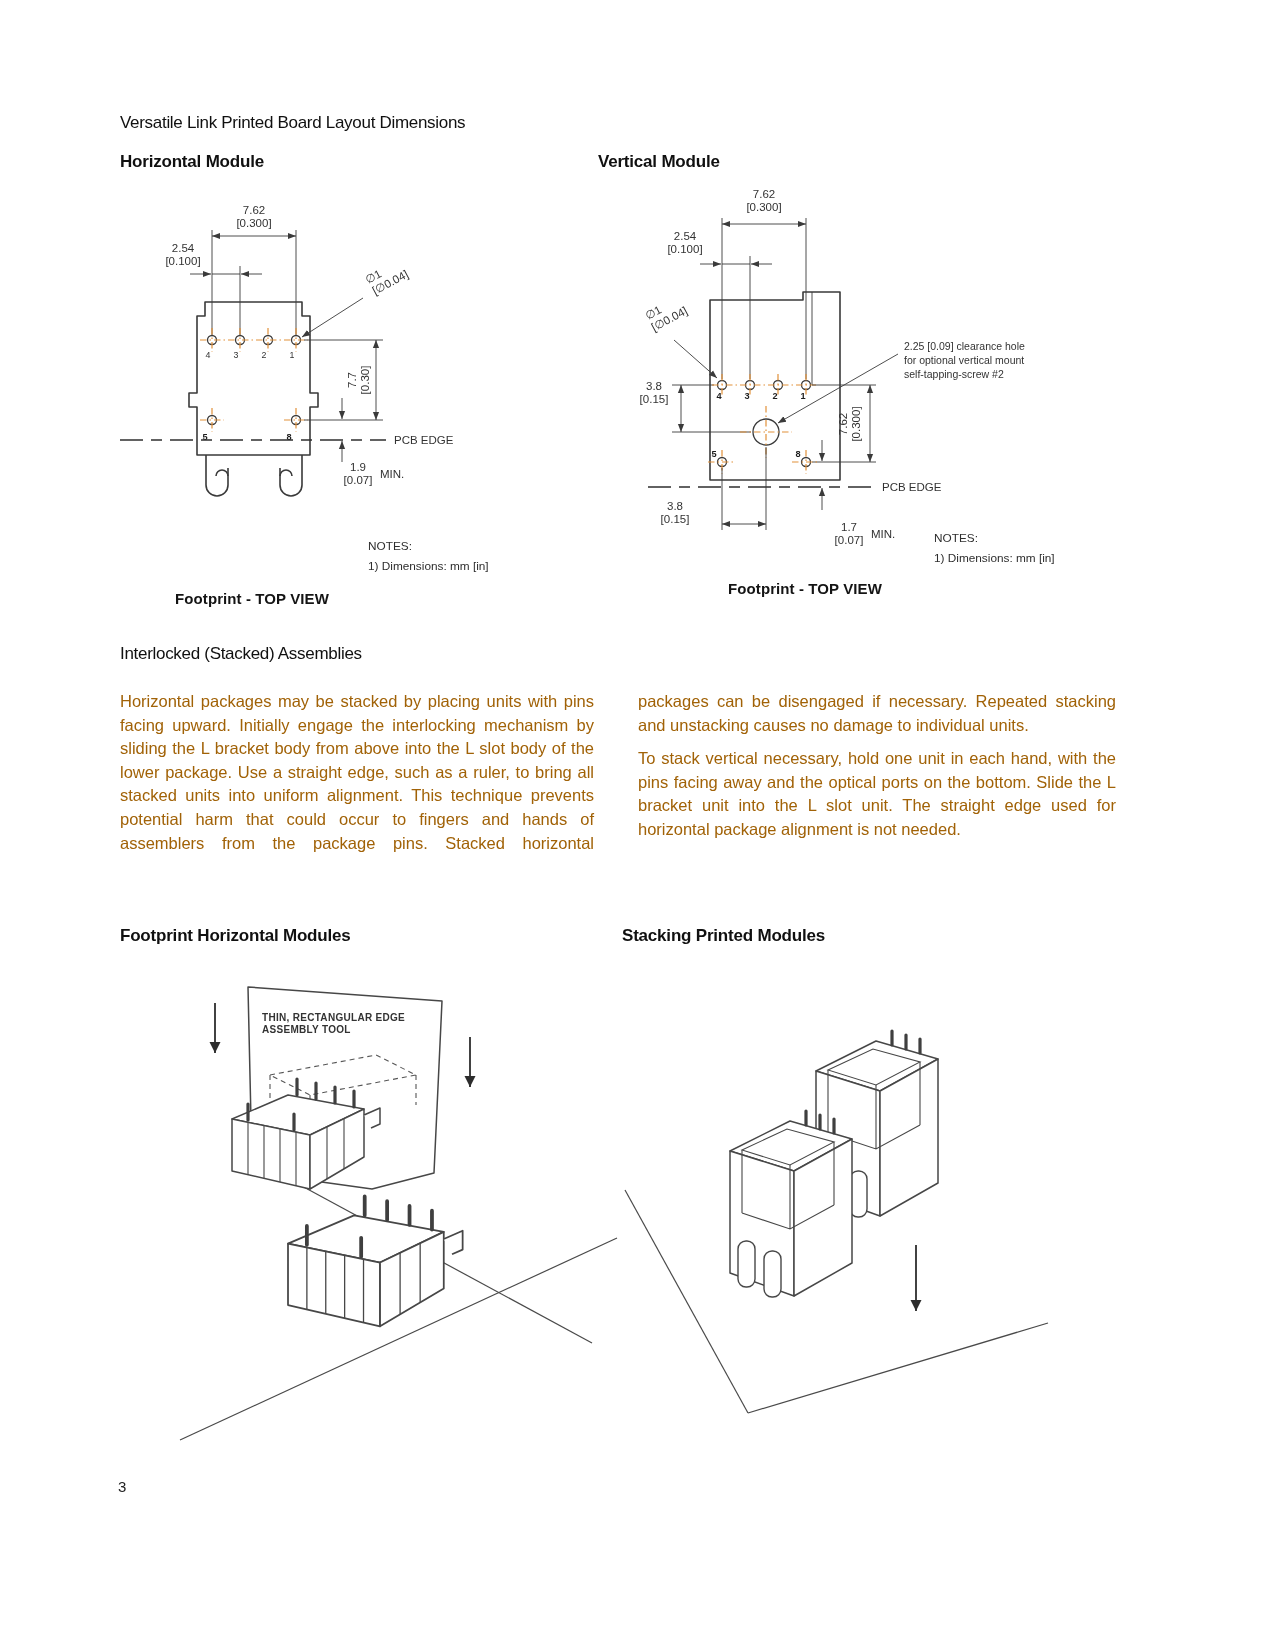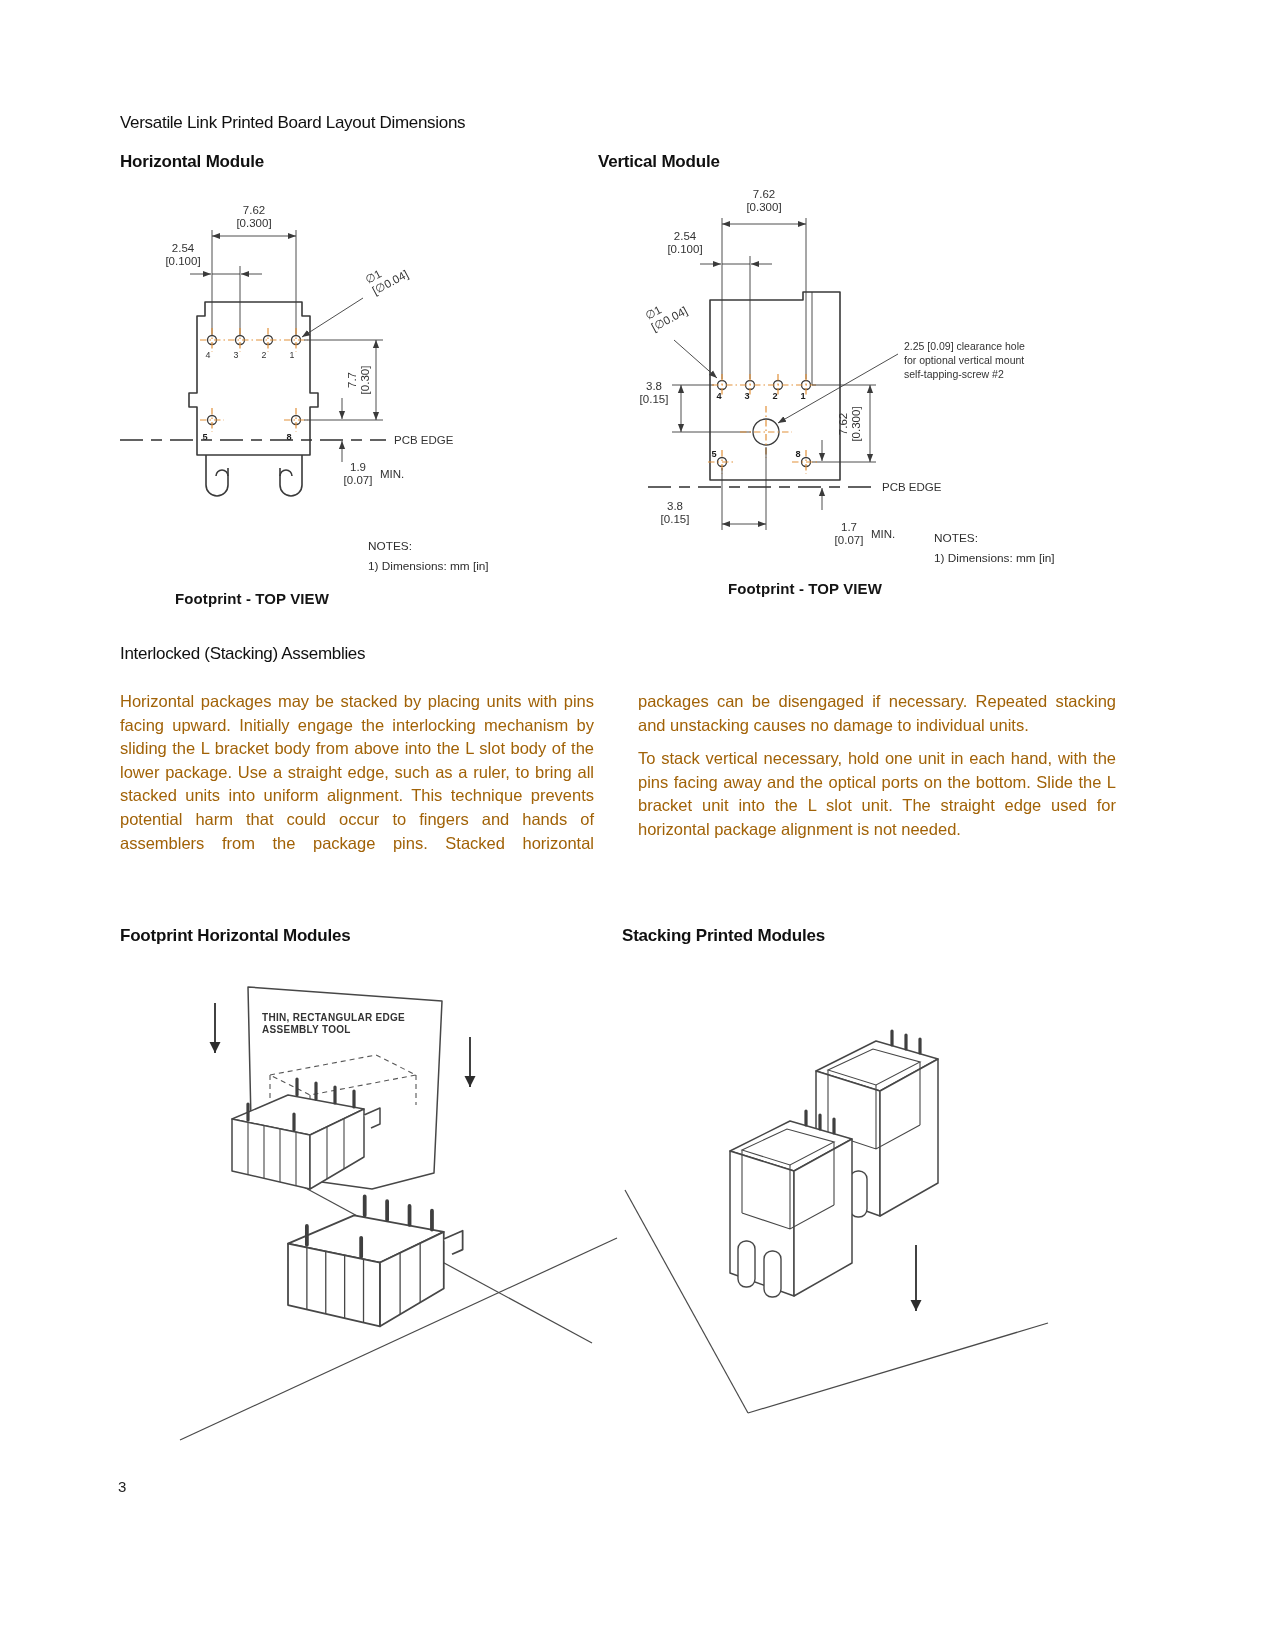--- a/index.html
+++ b/index.html
@@ -242,21 +242,21 @@
     </g>
 
     <g>
       <text class="note-lbl" x="316" y="364">NOTES:</text>
       <text class="note-lbl" x="316" y="384">1) Dimensions: mm [in]</text>
     </g>
 
     <text class="cap" x="110" y="416">Footprint - TOP VIEW</text>
   </svg>
 
-  <div class="abs h-main" style="left:120px;top:644px;">Interlocked (Stacking) Assemblies</div>
+  <div class="abs h-main" style="left:120px;top:644px;">Interlocked (Stacked) Assemblies</div>
 
   <p class="abs body-text jlast" style="left:120px;top:690px;width:474px;">Horizontal packages may be stacked by placing units with pins facing upward. Initially engage the interlocking mechanism by sliding the L bracket body from above into the L slot body of the lower package. Use a straight edge, such as a ruler, to bring all stacked units into uniform alignment. This technique prevents potential harm that could occur to fingers and hands of assemblers from the package pins. Stacked horizontal</p>
 
   <div class="abs" style="left:622px;top:690px;width:478px;margin-left:16px;">
     <p class="body-text">packages can be disengaged if necessary. Repeated stacking and unstacking causes no damage to individual units.</p>
     <p class="body-text" style="margin-top:10px;">To stack vertical necessary, hold one unit in each hand, with the pins facing away and the optical ports on the bottom. Slide the L bracket unit into the L slot unit. The straight edge used for horizontal package alignment is not needed.</p>
   </div>
 
   <div class="abs h-sub" style="left:120px;top:926px;">Footprint Horizontal Modules</div>
   <div class="abs h-sub" style="left:622px;top:926px;">Stacking Printed Modules</div>

